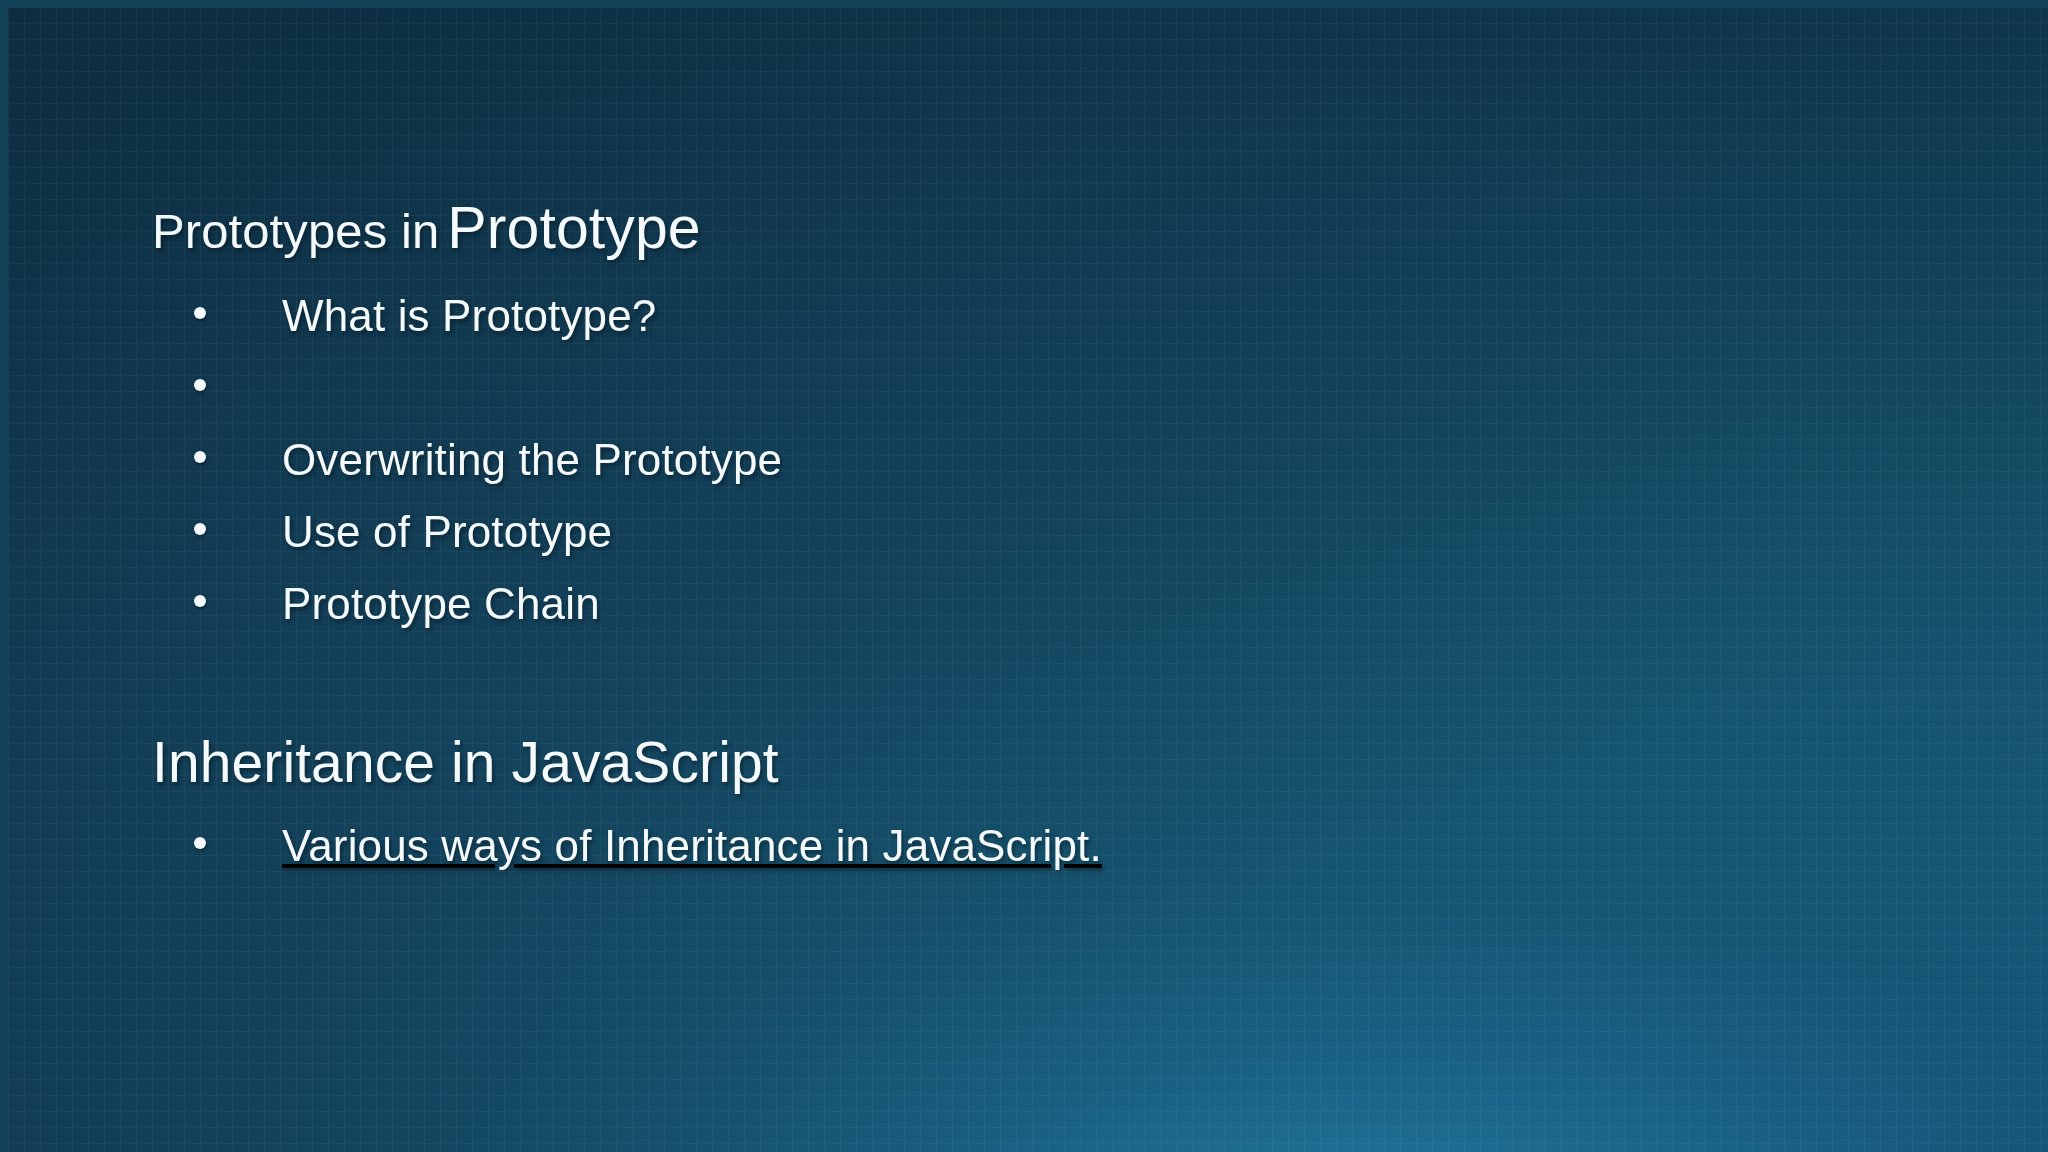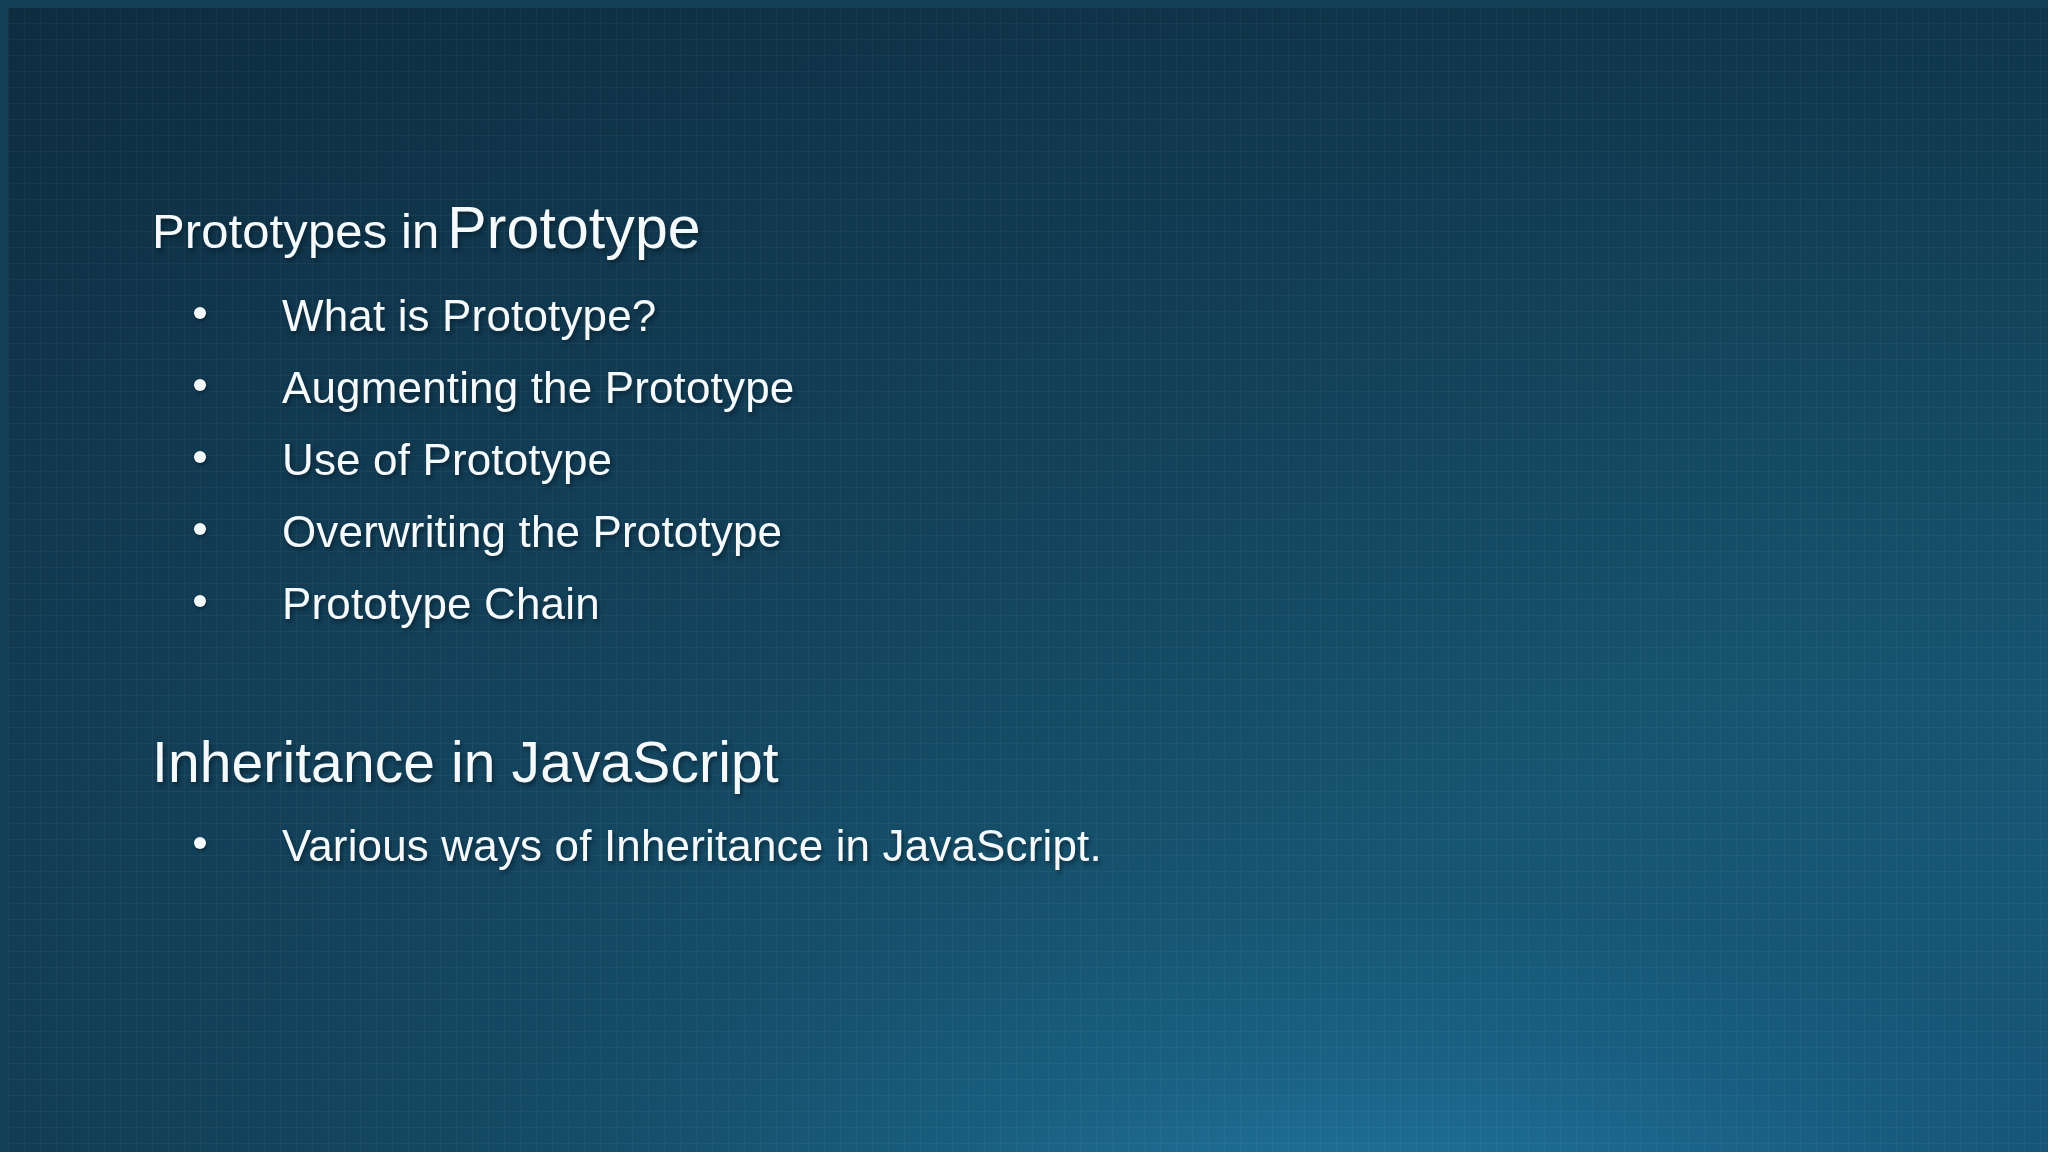--- a/index.html
+++ b/index.html
@@ -136,21 +136,21 @@
   }
   #bullets-prototypes { top: 268px; }
   #bullets-inheritance { top: 798px; }
 
   .bullet-row {
     display: flex;
     align-items: flex-start;
     height: 72px;
     gap: 43px;
   }
-  #bullets-inheritance .bullet-row { height: 70px; }
+  #bullets-inheritance .bullet-row { height: 70px; text-decoration: underline; }
 
   .bullet-dot {
     width: 12px;
     height: 12px;
     border-radius: 50%;
     background: #f3f8fb;
     box-shadow: 1px 2px 3px rgba(3, 20, 31, 0.5);
     flex: 0 0 auto;
     margin-top: 23px;
     margin-right: 29px;
@@ -183,31 +183,30 @@
 
     <div class="bullet-list" id="bullets-prototypes">
 
       <div class="bullet-row">
         <span class="bullet-dot"></span>
         <span class="txt bullet-text">What is Prototype?</span>
       </div>
 
       <div class="bullet-row">
         <span class="bullet-dot"></span>
-        <span class="txt bullet-text">Augmenting the Prototype</span>
+      </div>
+
+      <div class="bullet-row">
+        <span class="bullet-dot"></span>
+        <span class="txt bullet-text">Overwriting the Prototype</span>
       </div>
 
       <div class="bullet-row">
         <span class="bullet-dot"></span>
         <span class="txt bullet-text">Use of Prototype</span>
-      </div>
-
-      <div class="bullet-row">
-        <span class="bullet-dot"></span>
-        <span class="txt bullet-text">Overwriting the Prototype</span>
       </div>
 
       <div class="bullet-row">
         <span class="bullet-dot"></span>
         <span class="txt bullet-text">Prototype Chain</span>
       </div>
 
     </div>
 
     <div class="heading" id="heading-inheritance">

